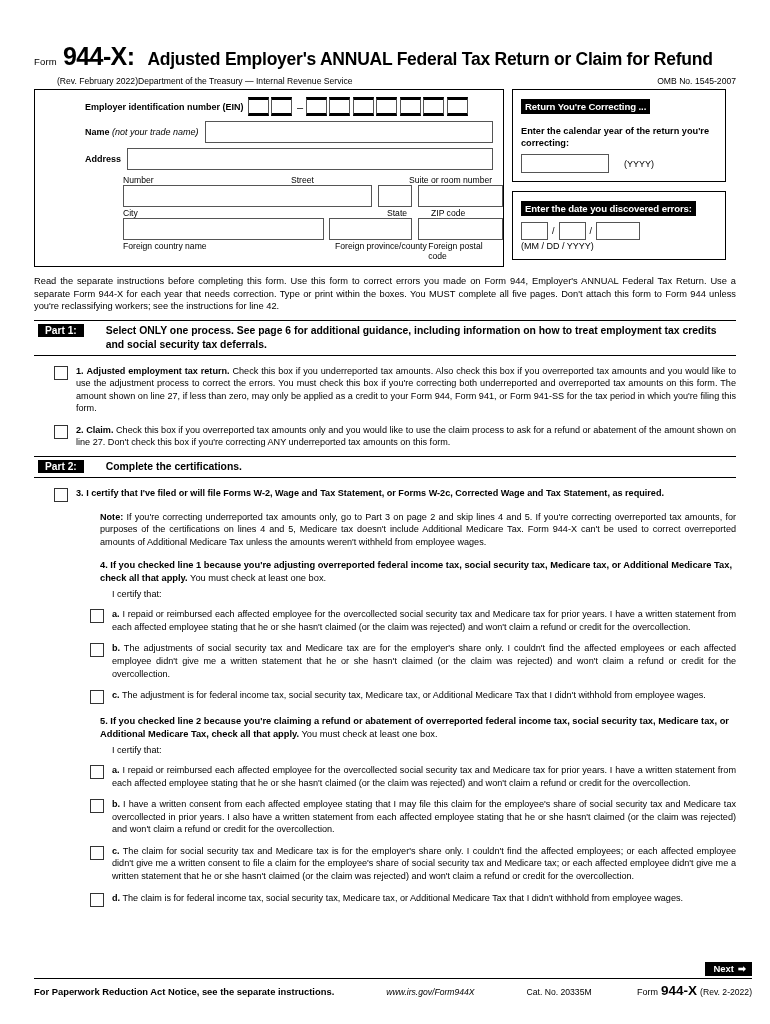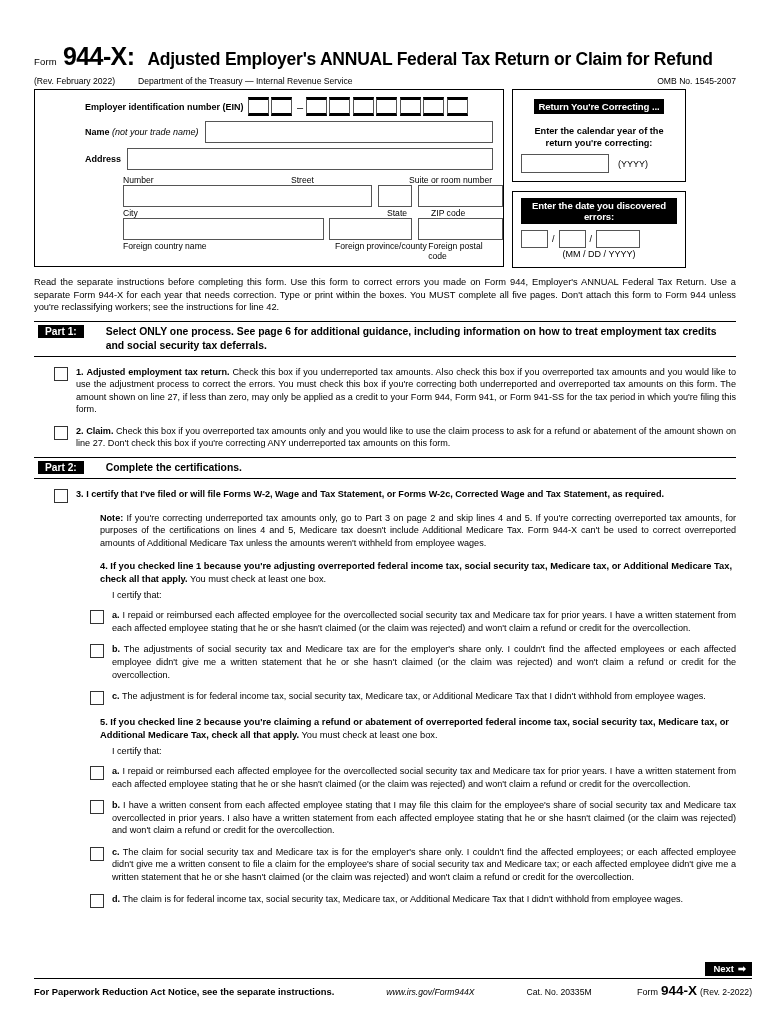--- a/index.html
+++ b/index.html
@@ -17,28 +17,28 @@
   .page { position: relative; width: 770px; height: 1024px; padding: 0 34px; }
 
   
   .title-row { display: flex; align-items: baseline; padding-top: 42px; }
   .form-word { font-size: 9.5px; font-weight: 400; letter-spacing: .2px; padding-bottom: 2px; }
   .form-no { font-size: 25px; font-weight: bold; letter-spacing: -.6px; margin-left: 6px; }
   .form-title { font-size: 17.5px; font-weight: bold; margin-left: 13px; letter-spacing: -.25px; }
 
   
   .subtitle-row { display: flex; align-items: baseline; margin-top: 5px; font-size: 8.6px; }
-  .rev { width: 104px; }
+  .rev { width: 104px; text-align: right; }
   .treasury { flex: 1; }
   .omb { text-align: right; white-space: nowrap; }
 
   
   .hdr { display: flex; margin-top: 3px; align-items: flex-start; }
   .hdr-left { width: 470px; border: 1.2px solid #000; padding: 7px 0 5px 0; }
-  .hdr-right { width: 174px; margin-left: 8px; text-align: center; }
+  .hdr-right { width: 214px; margin-left: 8px; }
 
   .fld-row { display: flex; align-items: center; margin-bottom: 5px; padding-left: 10px; }
   .fld-label { font-size: 9px; font-weight: bold; white-space: nowrap; padding-left: 40px; }
   .fld-label i { font-weight: normal; font-style: italic; }
 
   
   .ein-boxes { display: flex; align-items: center; margin-left: 4px; }
   .ein-box {
     width: 21px; height: 19px; margin-right: 2.5px;
     border-left: 1px solid #555; border-right: 1px solid #555;
@@ -60,21 +60,21 @@
   
   .rbox { border: 1.2px solid #000; padding: 6px 8px 8px 8px; }
   .rbox + .rbox { margin-top: 9px; }
   .rbanner {
     background: #000; color: #fff; font-size: 9.6px; font-weight: bold;
     padding: 2px 4px 2px 4px; display: inline-block; letter-spacing: -.1px;
   }
   .rtext { font-size: 9.2px; font-weight: bold; margin-top: 12px; line-height: 1.25; }
   .yr-row { display: flex; align-items: center; margin-top: 5px; }
   .yr-box { width: 88px; height: 19px; border: 1.1px solid #555; background: #fff; }
-  .yr-hint { font-size: 9px; margin-left: 9px; }
+  .yr-hint { font-size: 9px; margin-left: 15px; }
   .date-row { display: flex; align-items: center; margin-top: 6px; }
   .d-sm { width: 27px; height: 18px; border: 1.1px solid #555; }
   .d-md { width: 27px; height: 18px; border: 1.1px solid #555; }
   .d-lg { width: 44px; height: 18px; border: 1.1px solid #555; }
   .d-slash { font-size: 9px; padding: 0 4px; }
   .date-hint { font-size: 9px; margin-top: 1px; }
 
   
   .instr {
     font-size: 9.3px; line-height: 1.37; margin-top: 8px; text-align: justify;

